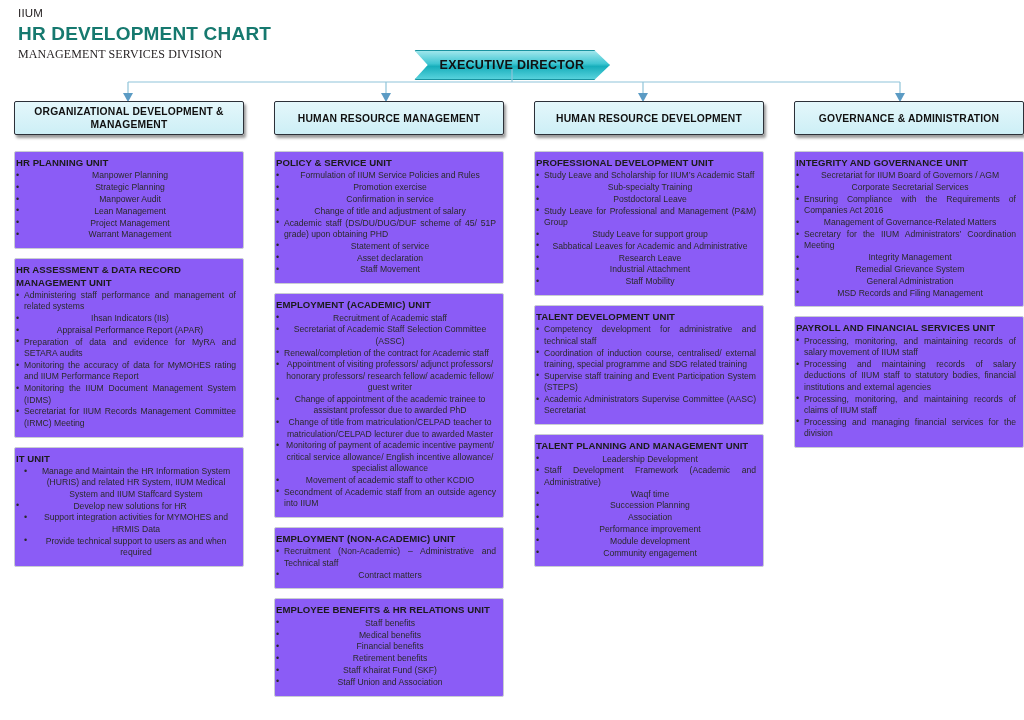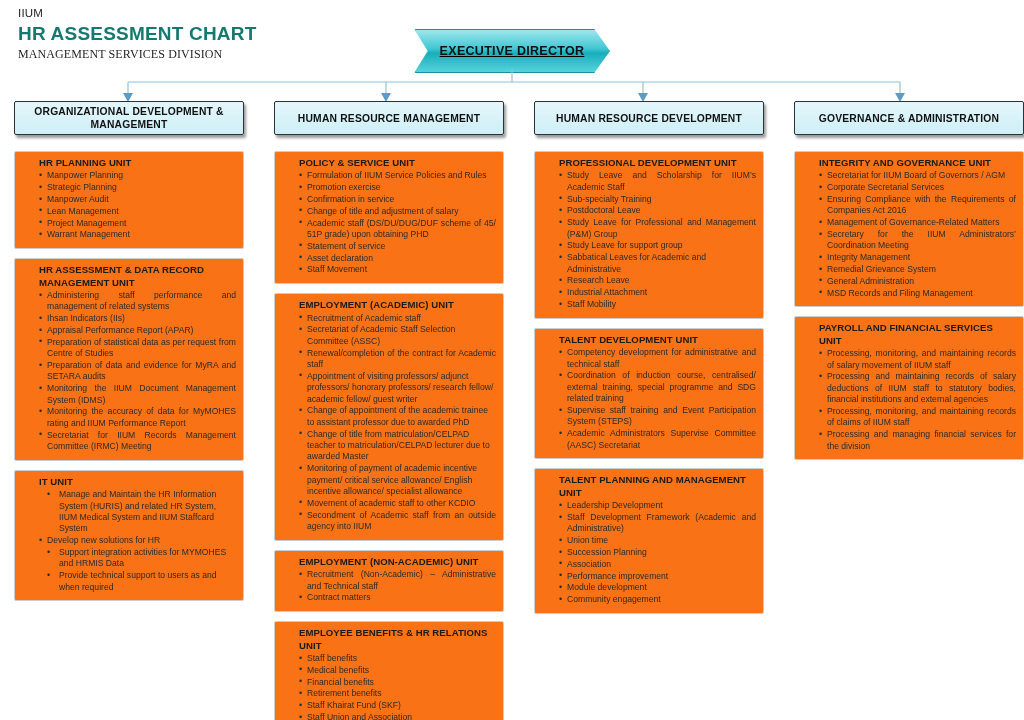--- a/index.html
+++ b/index.html
@@ -39,22 +39,22 @@
     color: #231f20;
     letter-spacing: 0.1px;
     line-height: 16px;
     margin-top: 1px;
     font-family: Liberation Serif, serif;
   }
 
   
   .exec-wrap {
     position: absolute;
-    left: 414px; top: 29px;
-    width: 196px; height: 44px; text-decoration: underline;
+    left: 414px; top: 50px;
+    width: 196px; height: 30px;
   }
   .exec-box {
     width: 100%; height: 100%;
     background: linear-gradient(to bottom, #9fe6ec 0%, #3fc6d2 45%, #17aebb 55%, #57d2dc 100%);
     border: 1px solid #1993a0;
     border-radius: 2px;
     clip-path: polygon(0% 0%, 92% 0%, 100% 50%, 92% 100%, 0% 100%, 7% 50%);
     display: flex; align-items: center; justify-content: center;
     box-shadow: 1px 2px 3px rgba(0,0,0,0.35);
   }
@@ -106,22 +106,22 @@
     font-weight: bold;
     color: #111111;
     text-align: center;
     letter-spacing: 0.2px;
     line-height: 13px;
   }
 
   .unit-box {
     border: 1px solid #c9cdd2;
     border-radius: 2px;
-    background: #f97316;
-    padding: 5px 7px 7px 24px;
+    background: #8b5cf6;
+    padding: 5px 7px 7px 1px;
     margin-bottom: 9px;
   }
   .unit-title {
     font-size: 9.6px;
     font-weight: bold;
     color: #1b1b1b;
     line-height: 12.4px;
     margin-bottom: 1px;
     letter-spacing: 0.05px;
   }
@@ -131,41 +131,41 @@
   }
   .unit-list li {
     position: relative;
     font-size: 8.6px;
     color: #2a2a2a;
     line-height: 11.4px;
     padding-left: 8px;
     margin-bottom: 0.4px;
     text-align: justify;
   }
-  .unit-list li.nojust { text-align: left; }
+  .unit-list li.nojust { text-align: center; }
   .unit-list li::before {
     content: "\2022";
     position: absolute;
     left: 0; top: -0.5px;
     font-size: 9px;
     color: #2a2a2a;
   }
   .unit-list li.indent { padding-left: 20px; }
   .unit-list li.indent::before { left: 8px; }
 
   .spacer-fill { flex: 1 1 auto; }
 </style>
 </head>
 <body>
 
 <div class="page">
 
   <div class="titleblock">
     <div class="org-abbr">IIUM</div>
-    <div class="main-title">HR ASSESSMENT CHART</div>
+    <div class="main-title">HR DEVELOPMENT CHART</div>
     <div class="sub-title">MANAGEMENT SERVICES DIVISION</div>
   </div>
 
   <div class="exec-wrap">
     <div class="exec-box">
       <span class="exec-label">EXECUTIVE DIRECTOR</span>
     </div>
   </div>
 
   <svg class="connector-svg" viewBox="0 0 1024 52">
@@ -203,24 +203,23 @@
           <li class="nojust">Warrant Management</li>
         </ul>
       </div>
 
       <div class="unit-box">
         <div class="unit-title">HR ASSESSMENT &amp; DATA RECORD MANAGEMENT UNIT</div>
         <ul class="unit-list">
           <li>Administering staff performance and management of related systems</li>
           <li class="nojust">Ihsan Indicators (IIs)</li>
           <li class="nojust">Appraisal Performance Report (APAR)</li>
-          <li>Preparation of statistical data as per request from Centre of Studies</li>
           <li>Preparation of data and evidence for MyRA and SETARA audits</li>
+          <li>Monitoring the accuracy of data for MyMOHES rating and IIUM Performance Report</li>
           <li>Monitoring the IIUM Document Management System (IDMS)</li>
-          <li>Monitoring the accuracy of data for MyMOHES rating and IIUM Performance Report</li>
           <li>Secretariat for IIUM Records Management Committee (IRMC) Meeting</li>
         </ul>
       </div>
 
       <div class="unit-box">
         <div class="unit-title">IT UNIT</div>
         <ul class="unit-list">
           <li class="nojust indent">Manage and Maintain the HR Information System (HURIS) and related HR System, IIUM Medical System and IIUM Staffcard System</li>
           <li class="nojust">Develop new solutions for HR</li>
           <li class="nojust indent">Support integration activities for MYMOHES and HRMIS Data</li>
@@ -314,21 +313,21 @@
           <li>Supervise staff training and Event Participation System (STEPS)</li>
           <li>Academic Administrators Supervise Committee (AASC) Secretariat</li>
         </ul>
       </div>
 
       <div class="unit-box">
         <div class="unit-title">TALENT PLANNING AND MANAGEMENT UNIT</div>
         <ul class="unit-list">
           <li class="nojust">Leadership Development</li>
           <li>Staff Development Framework (Academic and Administrative)</li>
-          <li class="nojust">Union time</li>
+          <li class="nojust">Waqf time</li>
           <li class="nojust">Succession Planning</li>
           <li class="nojust">Association</li>
           <li class="nojust">Performance improvement</li>
           <li class="nojust">Module development</li>
           <li class="nojust">Community engagement</li>
         </ul>
       </div>
       <div class="spacer-fill"></div>
     </div>
 

